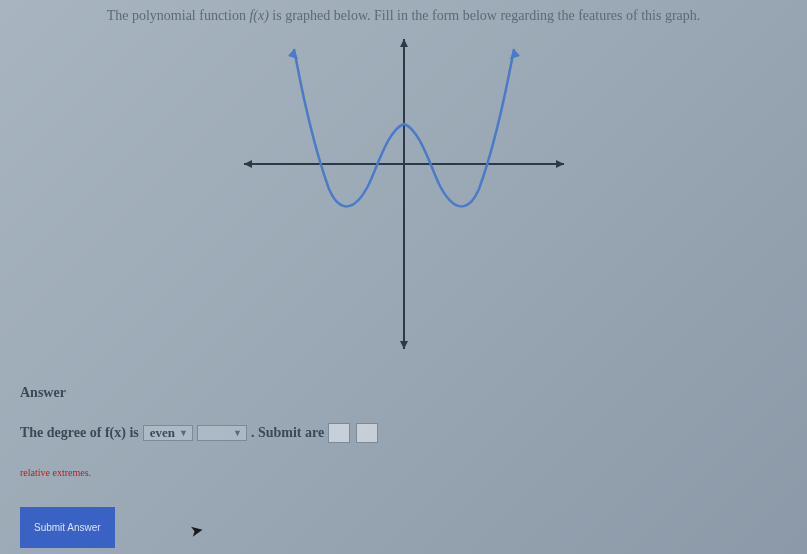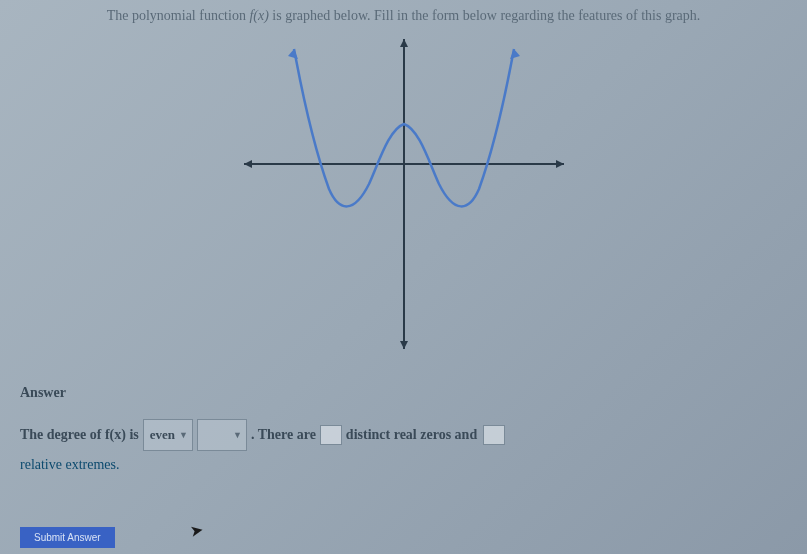--- a/index.html
+++ b/index.html
@@ -45,49 +45,49 @@
       font-weight: bold;
     }
     .dropdown {
       display: inline-flex;
       align-items: center;
       border: 1px solid #7a8a98;
       background: rgba(200,210,220,0.4);
       padding: 1px 4px 1px 6px;
       font-size: 13px;
       color: #3a4a58;
-      height: 32px;
+      height: 16px;
       cursor: pointer;
       justify-content: flex-end;
     }
     .chevron {
       margin-left: 4px;
       font-size: 9px;
       color: #5a6a78;
     }
     .input-box {
       display: inline-block;
       width: 22px;
       height: 20px;
       border: 1px solid #7a8a98;
       background: rgba(230,235,240,0.6);
     }
     .relative-line {
-      font-size: 14px;
-      color: #0c4a6e;
-      margin-top: 6px;
+      font-size: 10px;
+      color: #b91c1c;
+      margin-top: 20px;
     }
     .submit-btn {
       position: absolute;
       bottom: 6px;
       left: 20px;
       background: #3962c4;
       color: #d8e2f5;
       border: none;
-      padding: 5px 14px;
+      padding: 15px 14px;
       font-size: 10px;
       cursor: pointer;
     }
     .cursor {
       position: absolute;
       bottom: 14px;
       left: 190px;
       font-size: 16px;
       color: #1a1a1a;
       transform: rotate(-10deg);
@@ -125,23 +125,22 @@
 <div class="answer-line">
   <span>The degree of f(x) is</span>
   <span class="dropdown">
     <span>even</span>
     <span class="chevron">▼</span>
   </span>
   <span class="dropdown" style="min-width:50px;">
     <span></span>
     <span class="chevron">▼</span>
   </span>
-  <span>. There are</span>
+  <span>. Submit are</span>
   <span class="input-box"></span>
-  <span>distinct real zeros and</span>
   <span class="input-box" style="margin-left:2px;"></span>
 </div>
 
 <div class="relative-line">relative extremes.</div>
 
 <button class="submit-btn">Submit Answer</button>
 
 <div class="cursor">➤</div>
 
 </body></html>

